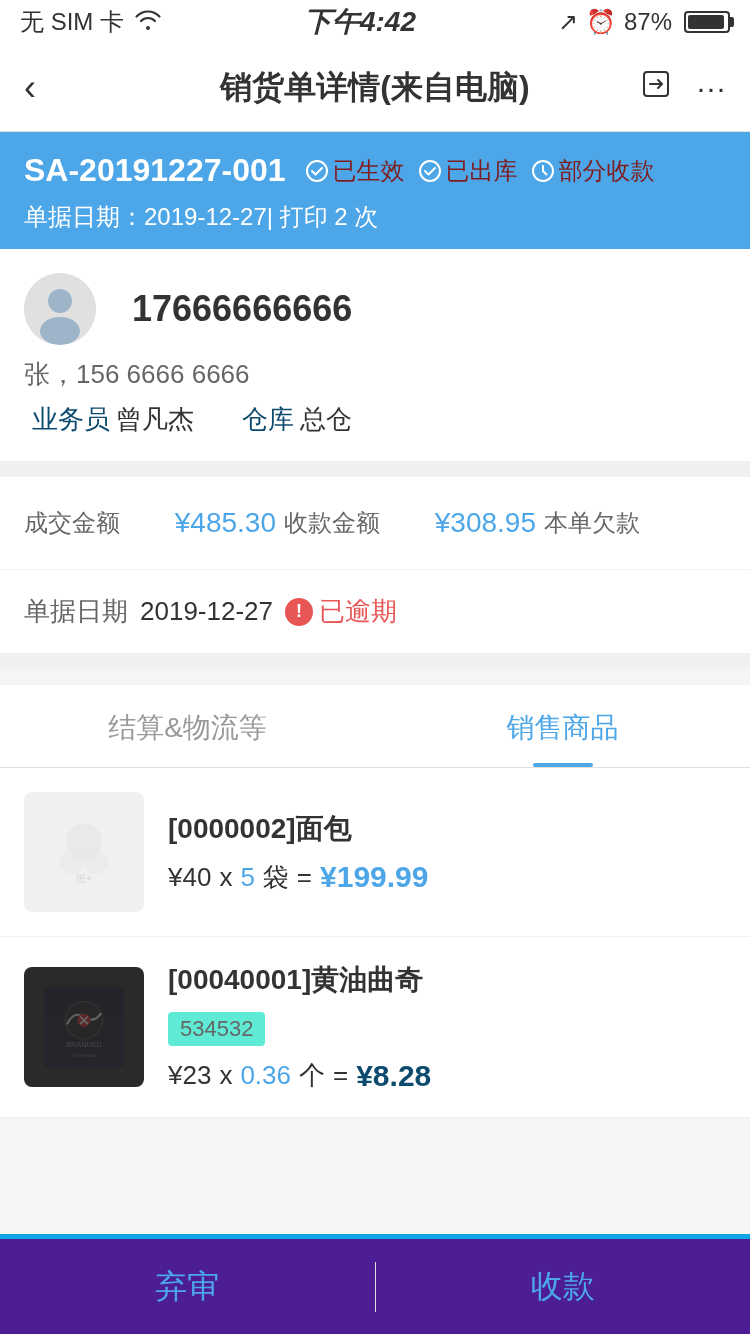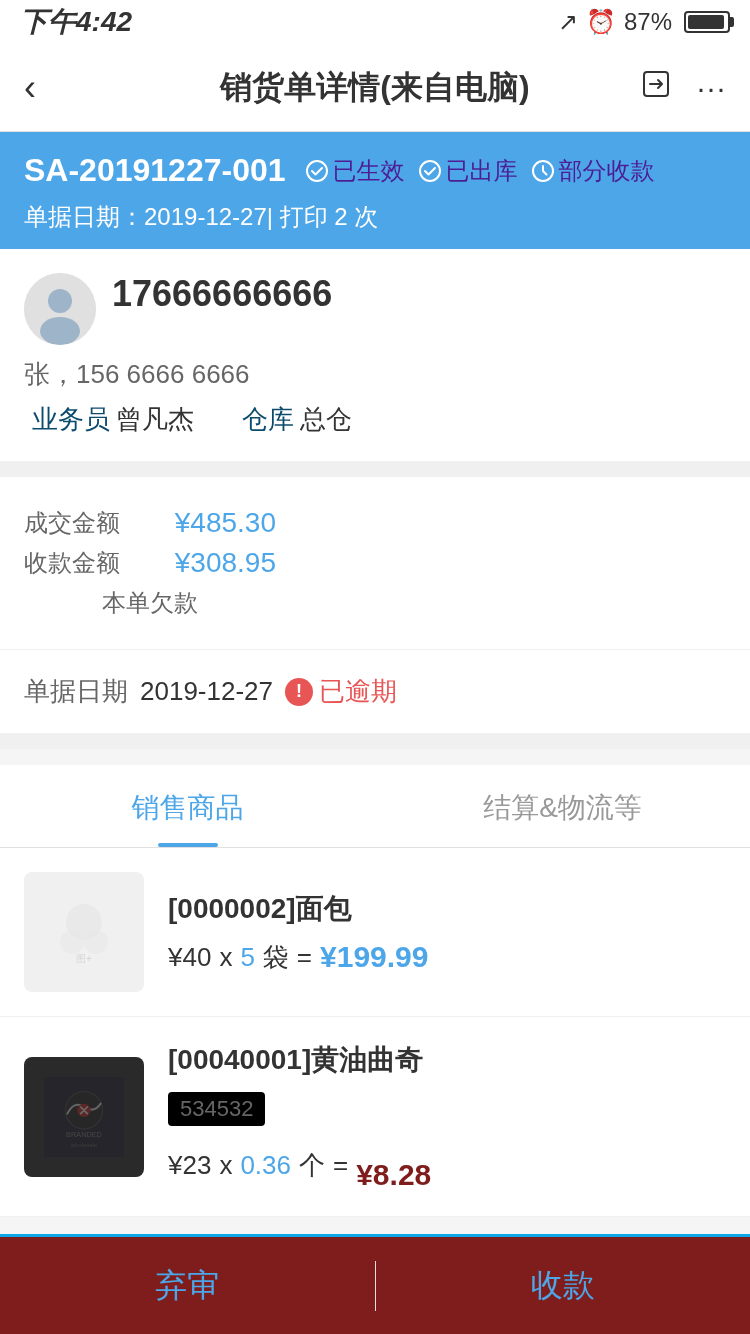--- a/index.html
+++ b/index.html
@@ -107,38 +107,38 @@
     }
     .banner-badges {
       display: flex;
       align-items: center;
       gap: 14px;
     }
     .badge {
       display: flex;
       align-items: center;
       gap: 5px;
-      color: #4c1d95;
+      color: #7f1d1d;
       font-size: 24px;
     }
     .banner-date {
       font-size: 24px;
       color: #fff;
     }
 
     
     .customer-section {
       background: #fff;
       padding: 24px;
       margin-bottom: 0;
     }
     .customer-row {
       display: flex;
-      align-items: flex-start;
-      gap: 16px;
+      align-items: center;
+      gap: 36px;
       margin-bottom: 12px;
     }
     .avatar {
       width: 72px; height: 72px;
       border-radius: 50%;
       background: #e0e0e0;
       display: flex; align-items: center; justify-content: center;
       overflow: hidden;
       flex-shrink: 0;
     }
@@ -196,22 +196,22 @@
     .stats-label {
       font-size: 26px;
       color: #666;
     }
     .stats-count {
       font-size: 26px;
       color: #333;
     }
     .stats-right {
       display: flex;
-      flex-direction: column;
-      align-items: center;
+      flex-direction: row;
+      align-items: flex-start;
       gap: 8px;
     }
     .stat-row {
       display: flex;
       align-items: center;
       gap: 16px;
     }
     .stat-name {
       font-size: 24px;
       color: #666;
@@ -314,55 +314,54 @@
       flex: 1;
     }
     .product-name {
       font-size: 28px;
       color: #333;
       margin-bottom: 12px;
       font-weight: 700;
     }
     .product-sku {
       display: inline-block;
-      background: #000000;
+      background: #5eead4;
       color: #666;
       font-size: 22px;
       padding: 4px 12px;
       border-radius: 4px;
       margin-bottom: 12px;
     }
     .product-price-row {
       font-size: 26px;
       color: #333;
       display: flex;
       align-items: center;
       gap: 8px;
     }
     .price-blue {
       color: #4da6e8;
     }
     .price-red {
-      color: #7f1d1d;
-      margin-top: 20px;
+      color: #0c4a6e;
     }
     .total-price {
       font-size: 30px;
       font-weight: 600;
     }
 
     
     .bottom-bar {
       position: fixed;
       bottom: 0;
       left: 0;
       width: 750px;
       height: 100px;
-      background: #7f1d1d;
-      border-top: 3px solid #0ea5e9;
+      background: #4c1d95;
+      border-top: 5px solid #0ea5e9;
       display: flex;
       align-items: center;
     }
     .bottom-btn {
       flex: 1;
       text-align: center;
       font-size: 32px;
       color: #4da6e8;
       cursor: pointer;
       padding: 24px 0;
@@ -375,20 +374,30 @@
 
     
     .bottom-spacer {
       height: 100px;
     }
   </style>
 </head>
 <body>
 
 <div class="status-bar">
+  <div class="status-bar-left">
+    <span>无 SIM 卡</span>
+    <span>
+      <svg width="28" height="22" viewBox="0 0 28 22" fill="none">
+        <path d="M14 18a2 2 0 1 1 0 4 2 2 0 0 1 0-4z" fill="#333"></path>
+        <path d="M7 13c1.9-1.9 4.4-3 7-3s5.1 1.1 7 3" stroke="#333" stroke-width="2.2" fill="none" stroke-linecap="round"></path>
+        <path d="M2.5 8.5C5.5 5.5 9.5 3.5 14 3.5s8.5 2 11.5 5" stroke="#333" stroke-width="2.2" fill="none" stroke-linecap="round"></path>
+      </svg>
+    </span>
+  </div>
   <div class="status-bar-center">下午4:42</div>
   <div class="status-bar-right">
     <span>↗</span>
     <span>⏰</span>
     <span>87%</span>
     <div class="battery-icon">
       <div class="battery-fill"></div>
     </div>
   </div>
 </div>
@@ -484,22 +493,22 @@
   <span class="due-date">2019-12-27</span>
   <div class="overdue-badge">
     <div class="overdue-icon">!</div>
     <span>已逾期</span>
   </div>
 </div>
 
 <div class="thick-divider"></div>
 
 <div class="tabs-section">
+  <div class="tab">结算&amp;物流等</div>
   <div class="tab active">销售商品</div>
-  <div class="tab">结算&amp;物流等</div>
 </div>
 
 <div class="products-list">
 
   <div class="product-item">
     <div class="product-thumb">
       <svg viewBox="0 0 80 80" fill="none">
         <circle cx="40" cy="30" r="18" fill="#c8c8c8" opacity="0.5"></circle>
         <circle cx="28" cy="50" r="12" fill="#c8c8c8" opacity="0.4"></circle>
         <circle cx="52" cy="50" r="12" fill="#c8c8c8" opacity="0.4"></circle>

